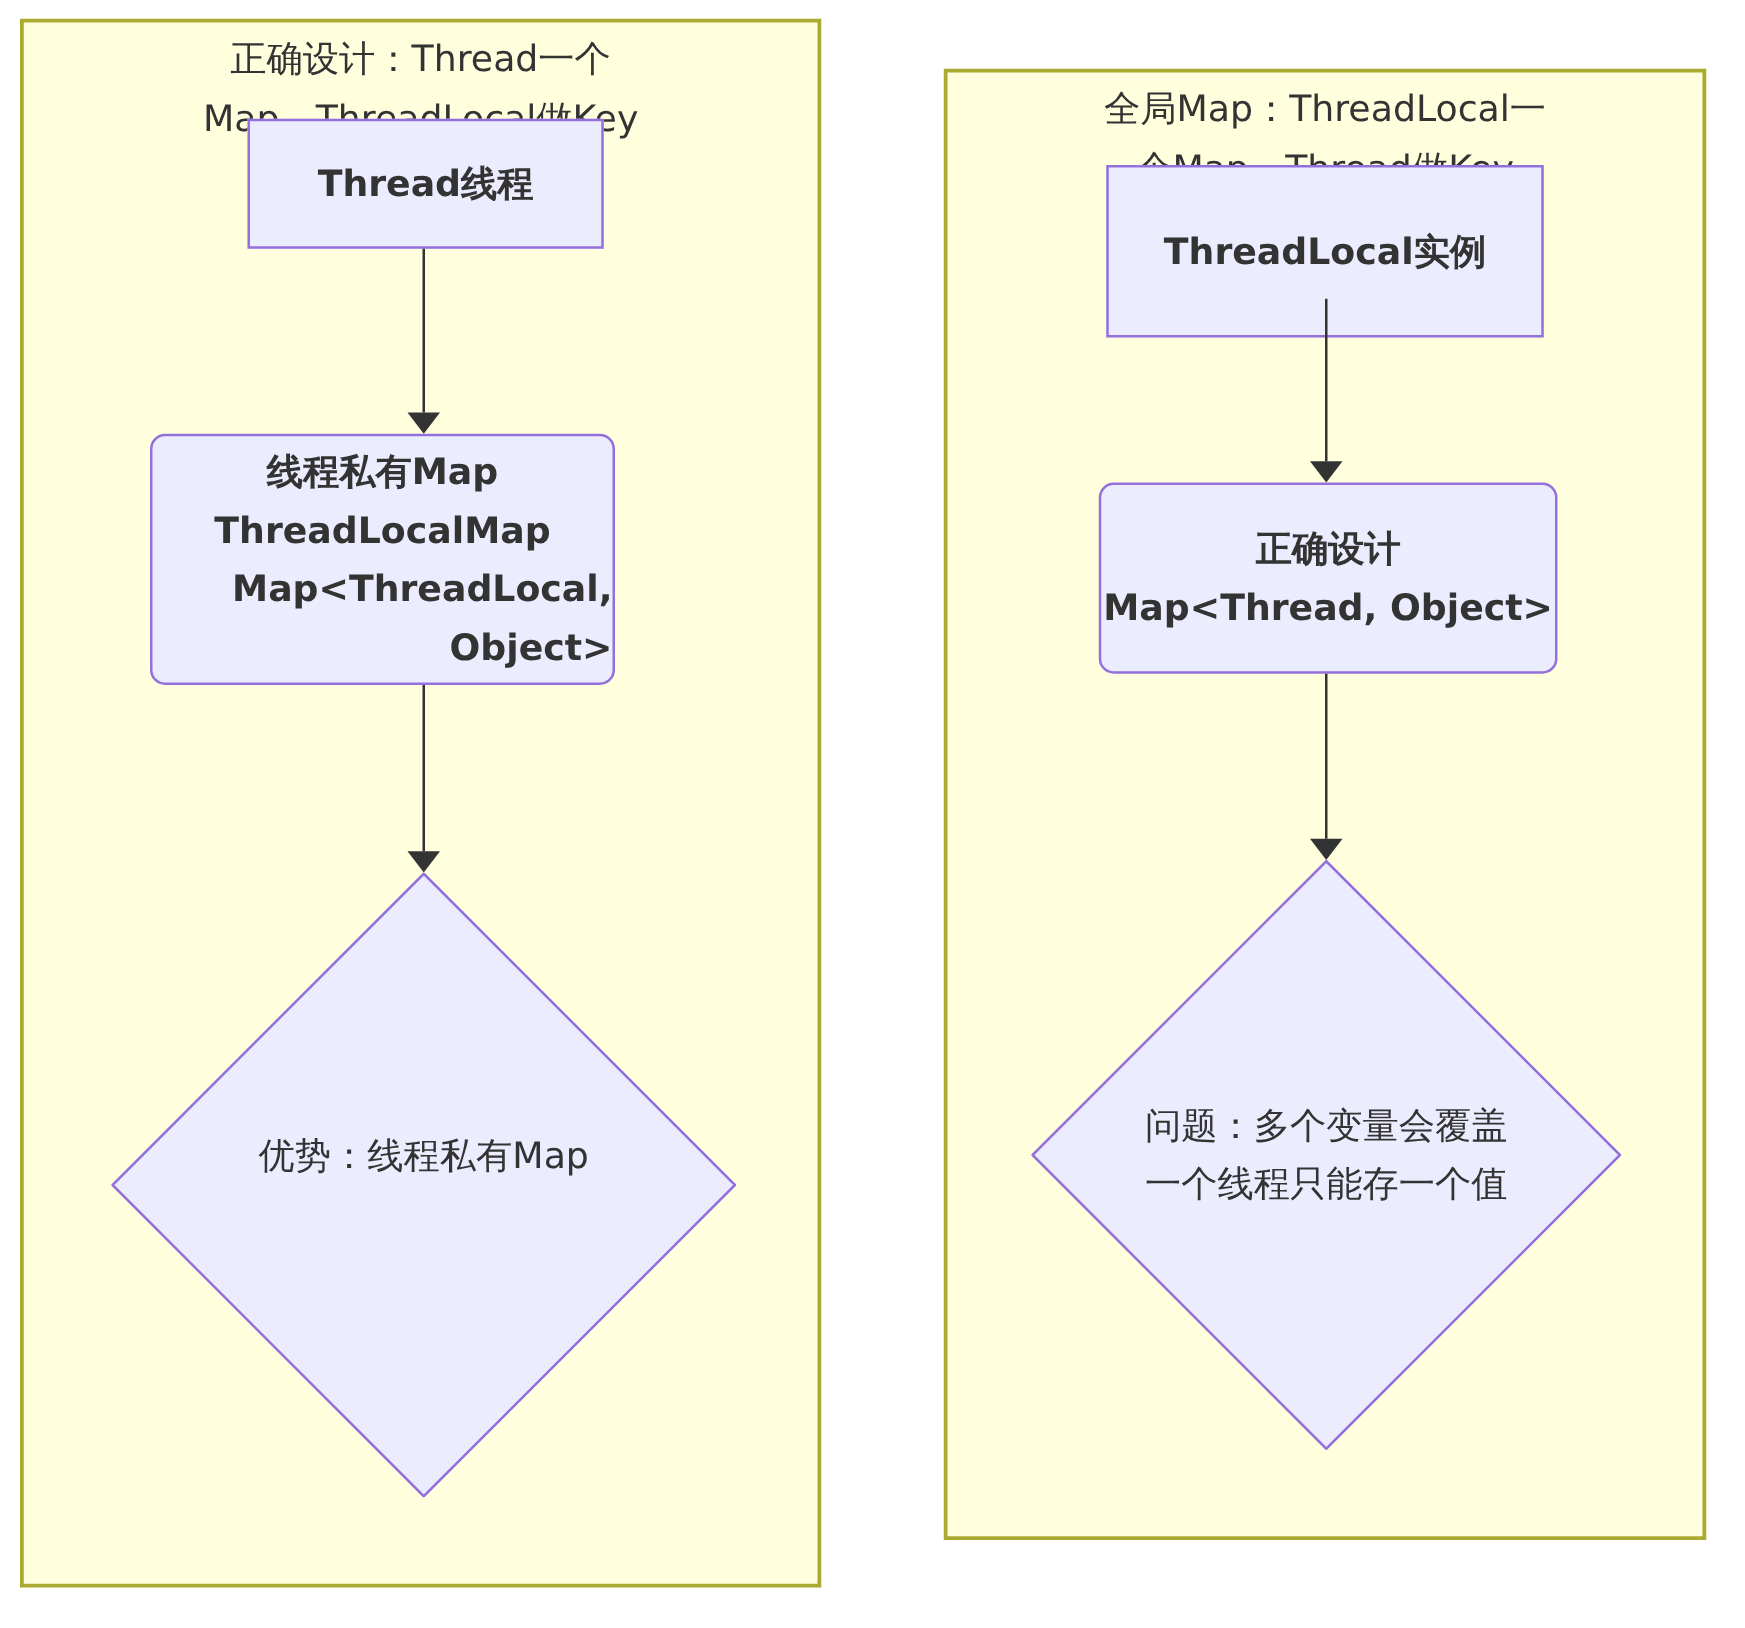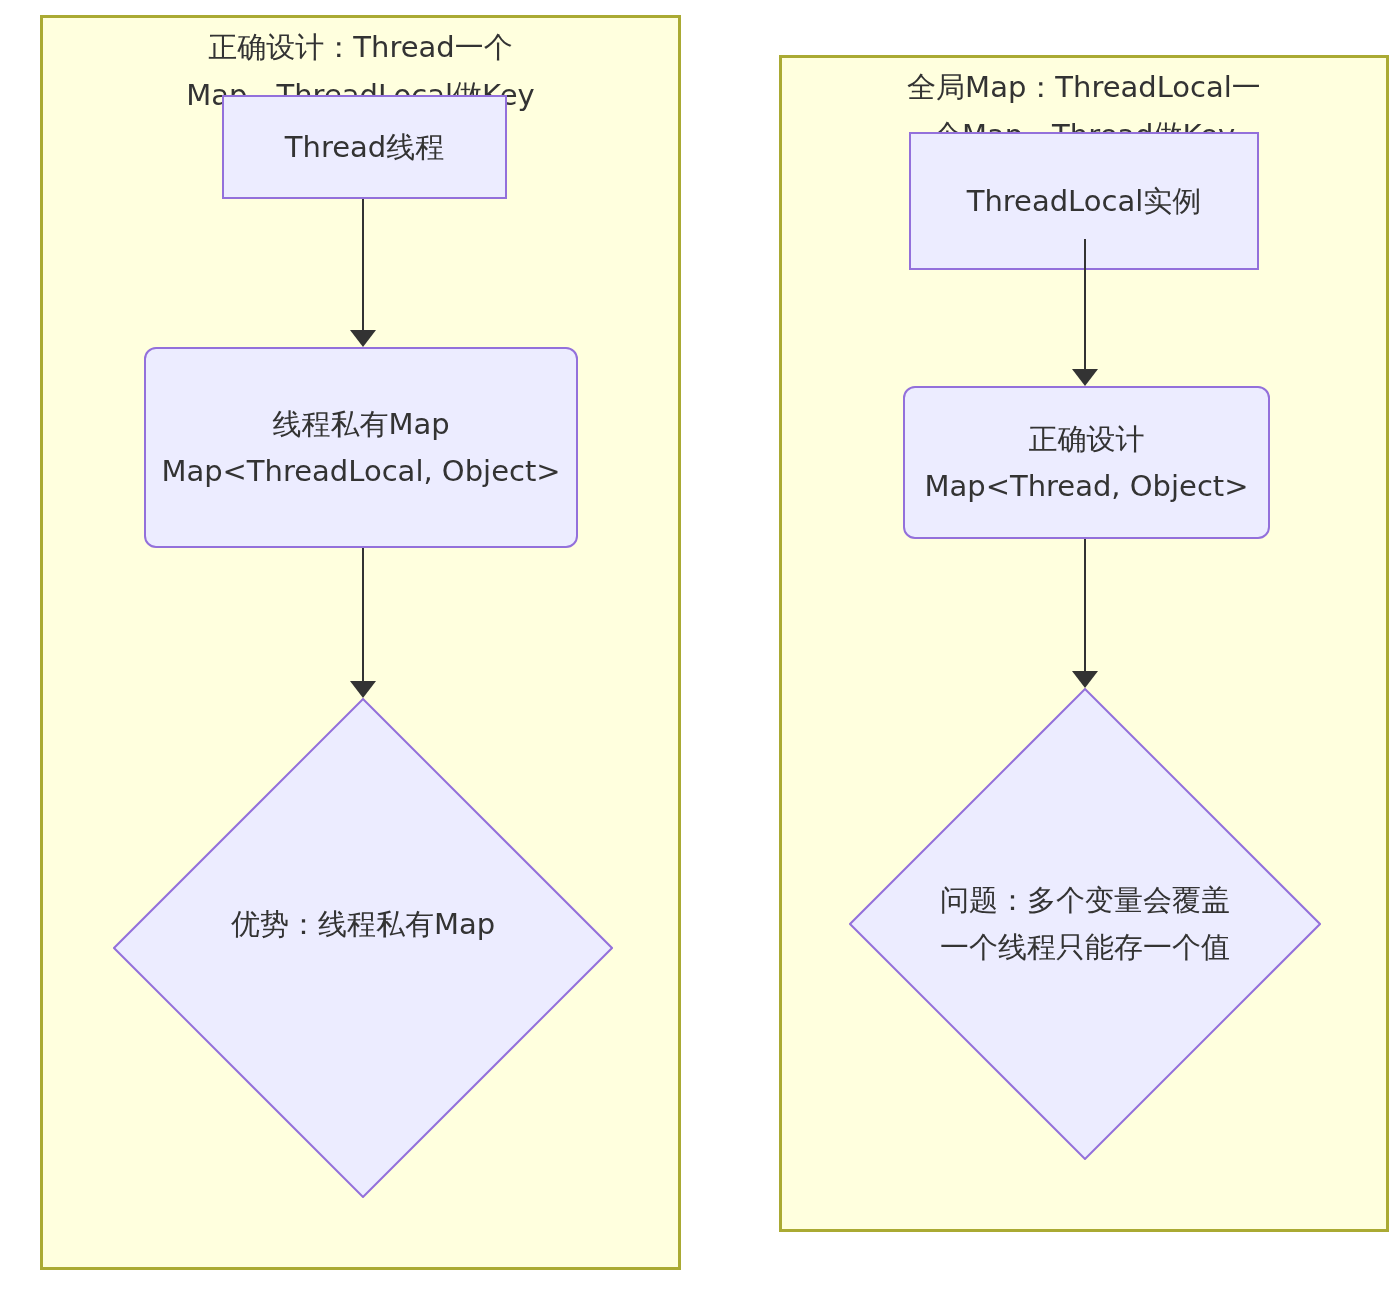--- a/index.html
+++ b/index.html
@@ -20,21 +20,20 @@
     position:relative;
     width:1396px;
     height:1302px;
     background:#ffffff;
     overflow:hidden;
   }
   .cluster{
     position:absolute;
     background:var(--cluster-fill);
     border:3px solid var(--cluster-border);
-    margin-left:24px;
   }
   .cluster-title{
     position:absolute;
     left:0;
     width:100%;
     text-align:center;
     font-size:29px;
     line-height:48px;
     color:var(--text);
     z-index:1;
@@ -45,20 +44,21 @@
     border:2px solid var(--node-border);
     display:flex;
     flex-direction:column;
     align-items:center;
     justify-content:center;
     text-align:right;
     font-size:29px;
     line-height:47px;
     color:var(--text);
     z-index:2;
+    font-weight:bold;
   }
   .node.rounded{border-radius:12px;}
   .edge{
     position:absolute;
     transform:translateX(-50%);
     display:flex;
     flex-direction:column;
     align-items:center;
     z-index:2;
   }
@@ -100,22 +100,23 @@
 
     <div class="node" style="left:179px;top:77px;width:285px;height:104px;">
       <div>Thread线程</div>
     </div>
 
     <div class="edge" style="left:320px;top:181px;height:148px;">
       <div class="edge-line"></div>
       <div class="edge-head"></div>
     </div>
 
-    <div class="node rounded" style="left:101px;top:329px;width:434px;height:201px;">
+    <div class="node rounded" style="left:101px;top:329px;width:372px;height:201px;">
       <div>线程私有Map</div>
+      <div>ThreadLocalMap</div>
       <div>Map&lt;ThreadLocal, Object&gt;</div>
     </div>
 
     <div class="edge" style="left:320px;top:530px;height:150px;">
       <div class="edge-line"></div>
       <div class="edge-head"></div>
     </div>
 
     <svg class="diamond-svg" style="left:70px;top:680px;" width="500" height="500">
       <polygon points="250,1 499,250 250,499 1,250" fill="var(--node-fill)" stroke="var(--node-border)" stroke-width="2"></polygon>

